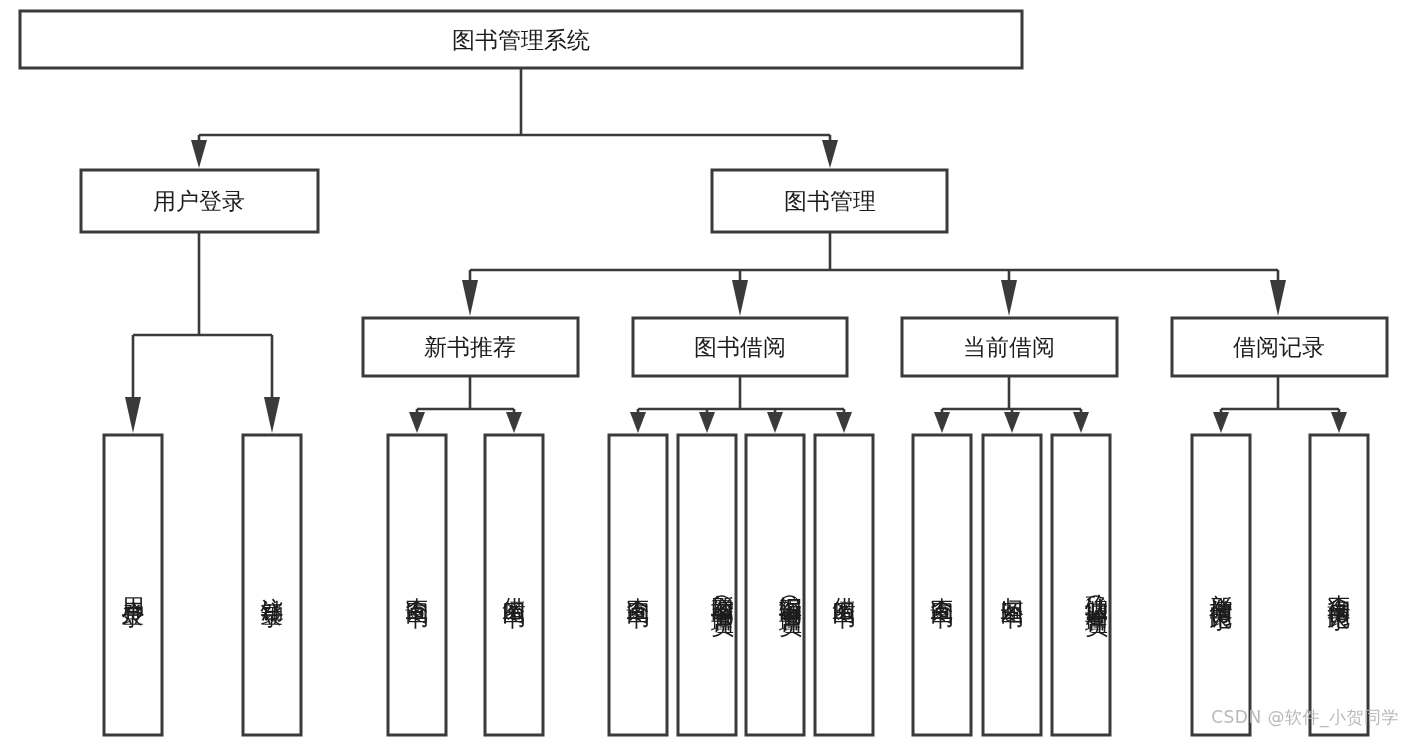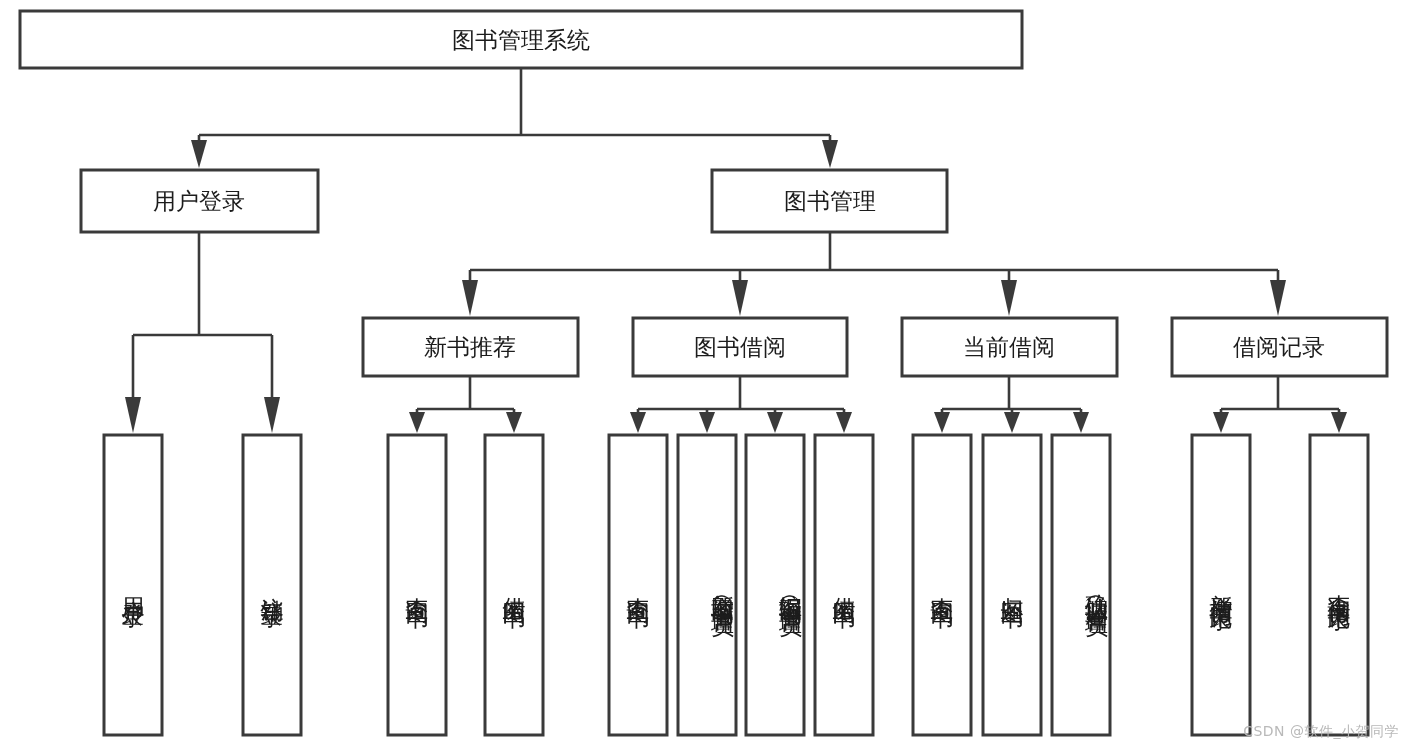--- a/index.html
+++ b/index.html
@@ -62,23 +62,23 @@
     color: #1c1c1c;
     white-space: nowrap;
     pointer-events: none;
   }
   .leaf-label-wrap.align-top {
     align-items: flex-start;
   }
   .watermark {
     position: absolute;
     right: 6px;
-    bottom: 6px;
-    font-family: "DejaVu Sans", "Liberation Sans", sans-serif;
-    font-size: 14px;
+    bottom: 18px;
+    font-family: "DejaVu Sans", "Liberation Sans", sans-serif;
+    font-size: 17px;
     color: #b9b9b9;
     letter-spacing: 0.5px;
     user-select: none;
   }
 </style>
 </head>
 <body>
 
 <div id="diagram-root">
 

